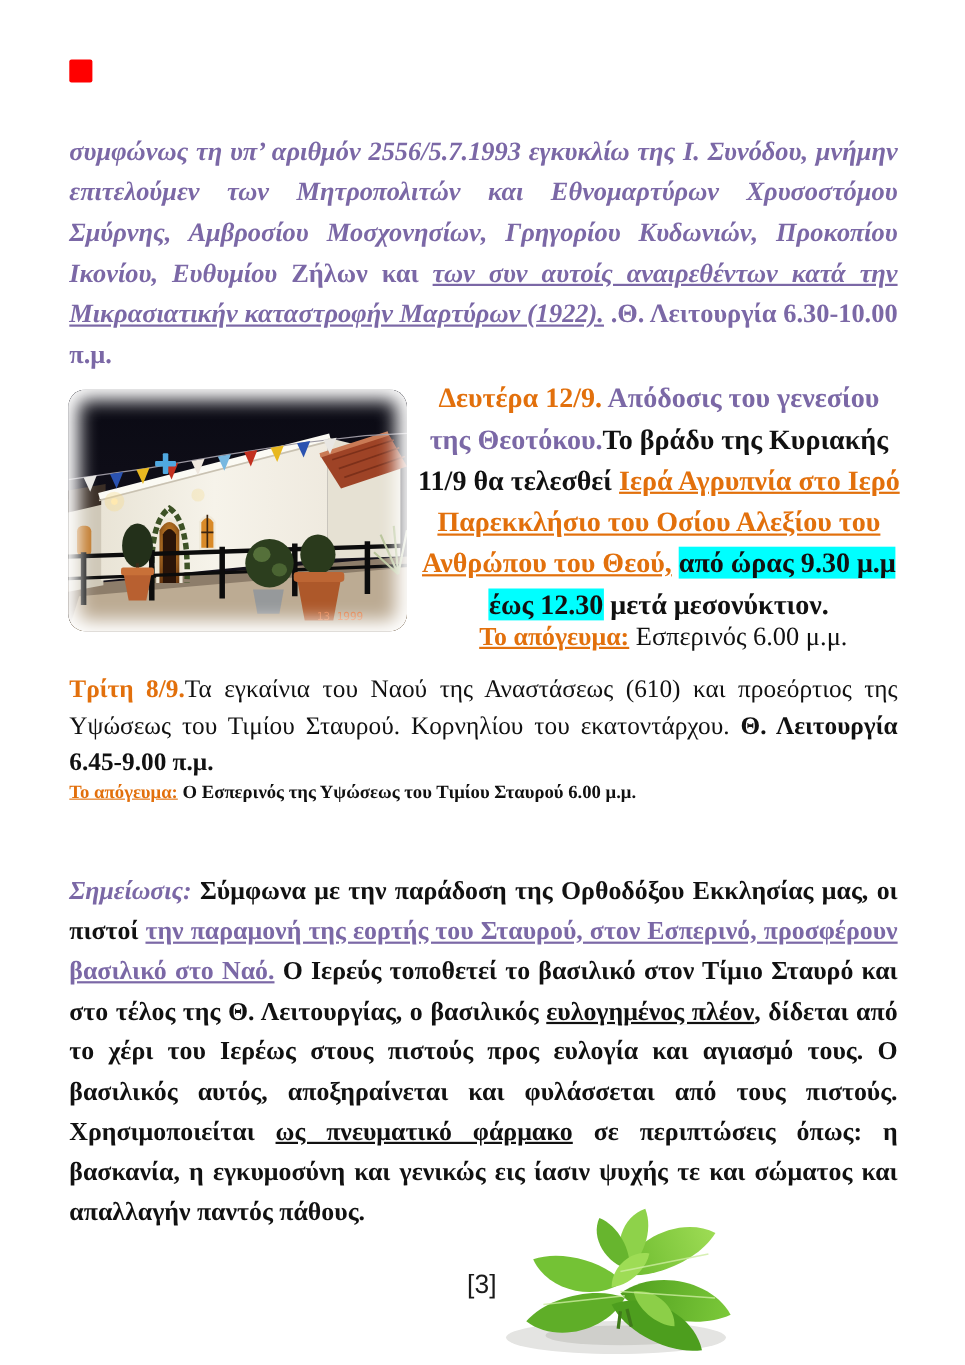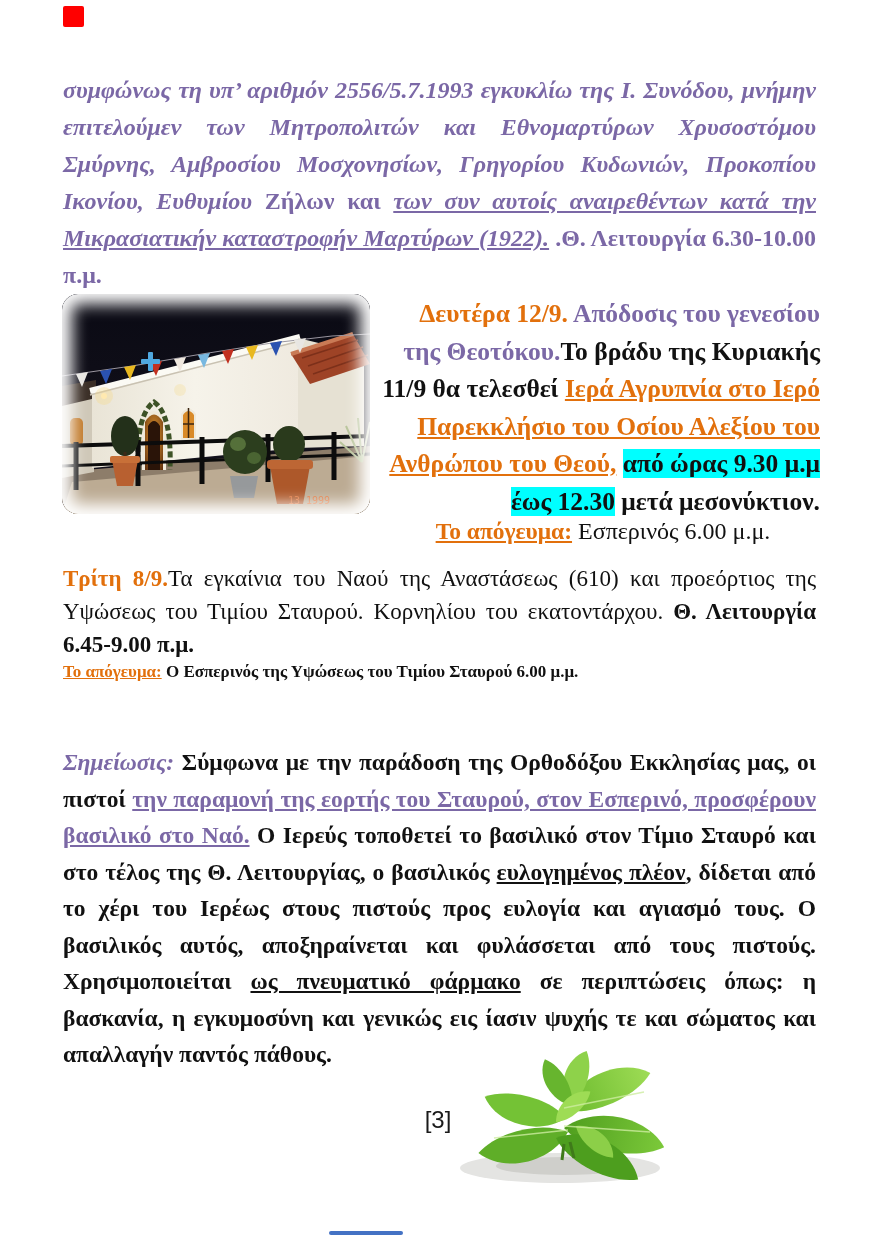--- a/index.html
+++ b/index.html
@@ -9,44 +9,44 @@
     --text:#111111;
     --red-square:#FF0000;
     --bottom-line-blue:#4472C4;
   }
   *{margin:0;padding:0;box-sizing:border-box;}
   html,body{background:#ffffff;}
   body{
     width:877px;height:1241px;position:relative;overflow:hidden;
     font-family:"Liberation Serif","DejaVu Serif",serif;color:var(--text);
   }
-  .abs{position:absolute;}
+  .abs{position:absolute;margin-top:48px;}
 
   
   .red-square{left:63px;top:6px;width:21px;height:21px;background:var(--red-square);border-radius:2px;}
 
   
   .intro{
     left:63px;top:72px;width:753px;
     font-size:24px;font-weight:bold;font-style:italic;
     color:var(--purple);line-height:37px;text-align:justify;
   }
   .intro .up{font-style:normal;}
   .u{text-decoration:underline;}
 
   
-  .photo-wrap{left:62px;top:294px;width:308px;height:220px;border-radius:16px;overflow:hidden;}
+  .photo-wrap{left:62px;top:306px;width:308px;height:220px;border-radius:16px;overflow:hidden;}
   .photo-wrap svg{display:block;width:100%;height:100%;}
   .photo-vignette{position:absolute;inset:0;border-radius:16px;pointer-events:none;
     box-shadow:inset 0 0 16px 10px #ffffff;}
 
   
   .monday{
     left:378px;top:295px;width:442px;
-    font-size:25.5px;font-weight:bold;line-height:37.5px;text-align:right;
+    font-size:25.5px;font-weight:bold;line-height:37.5px;text-align:center;
   }
   .orange{color:var(--orange);font-weight:bold;}
   .purple{color:var(--purple);}
   .hl{background:var(--highlight);}
 
   .afternoon-monday{left:383px;top:514px;width:440px;font-size:24px;line-height:34px;text-align:center;}
   .afternoon-monday .label{font-size:23.5px;}
 
   .tuesday{
     left:63px;top:562px;width:753px;

